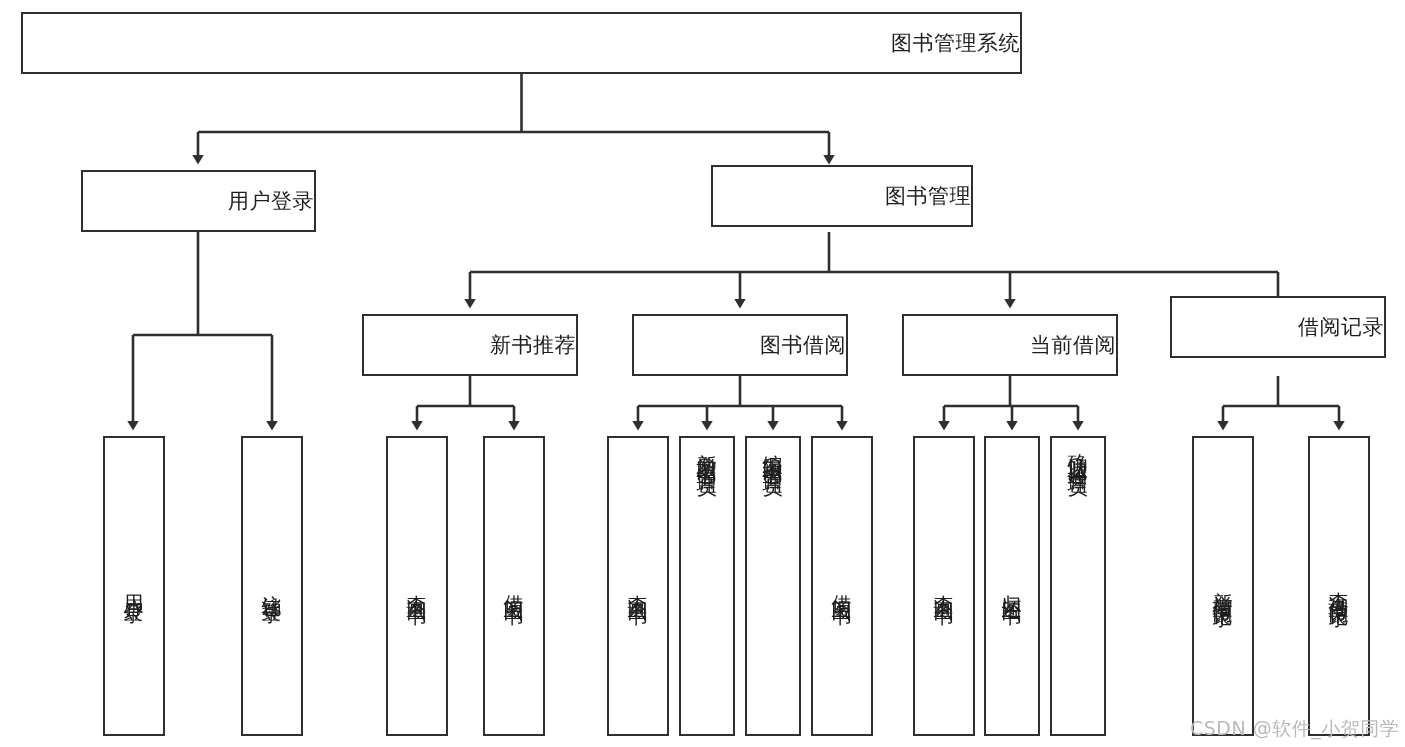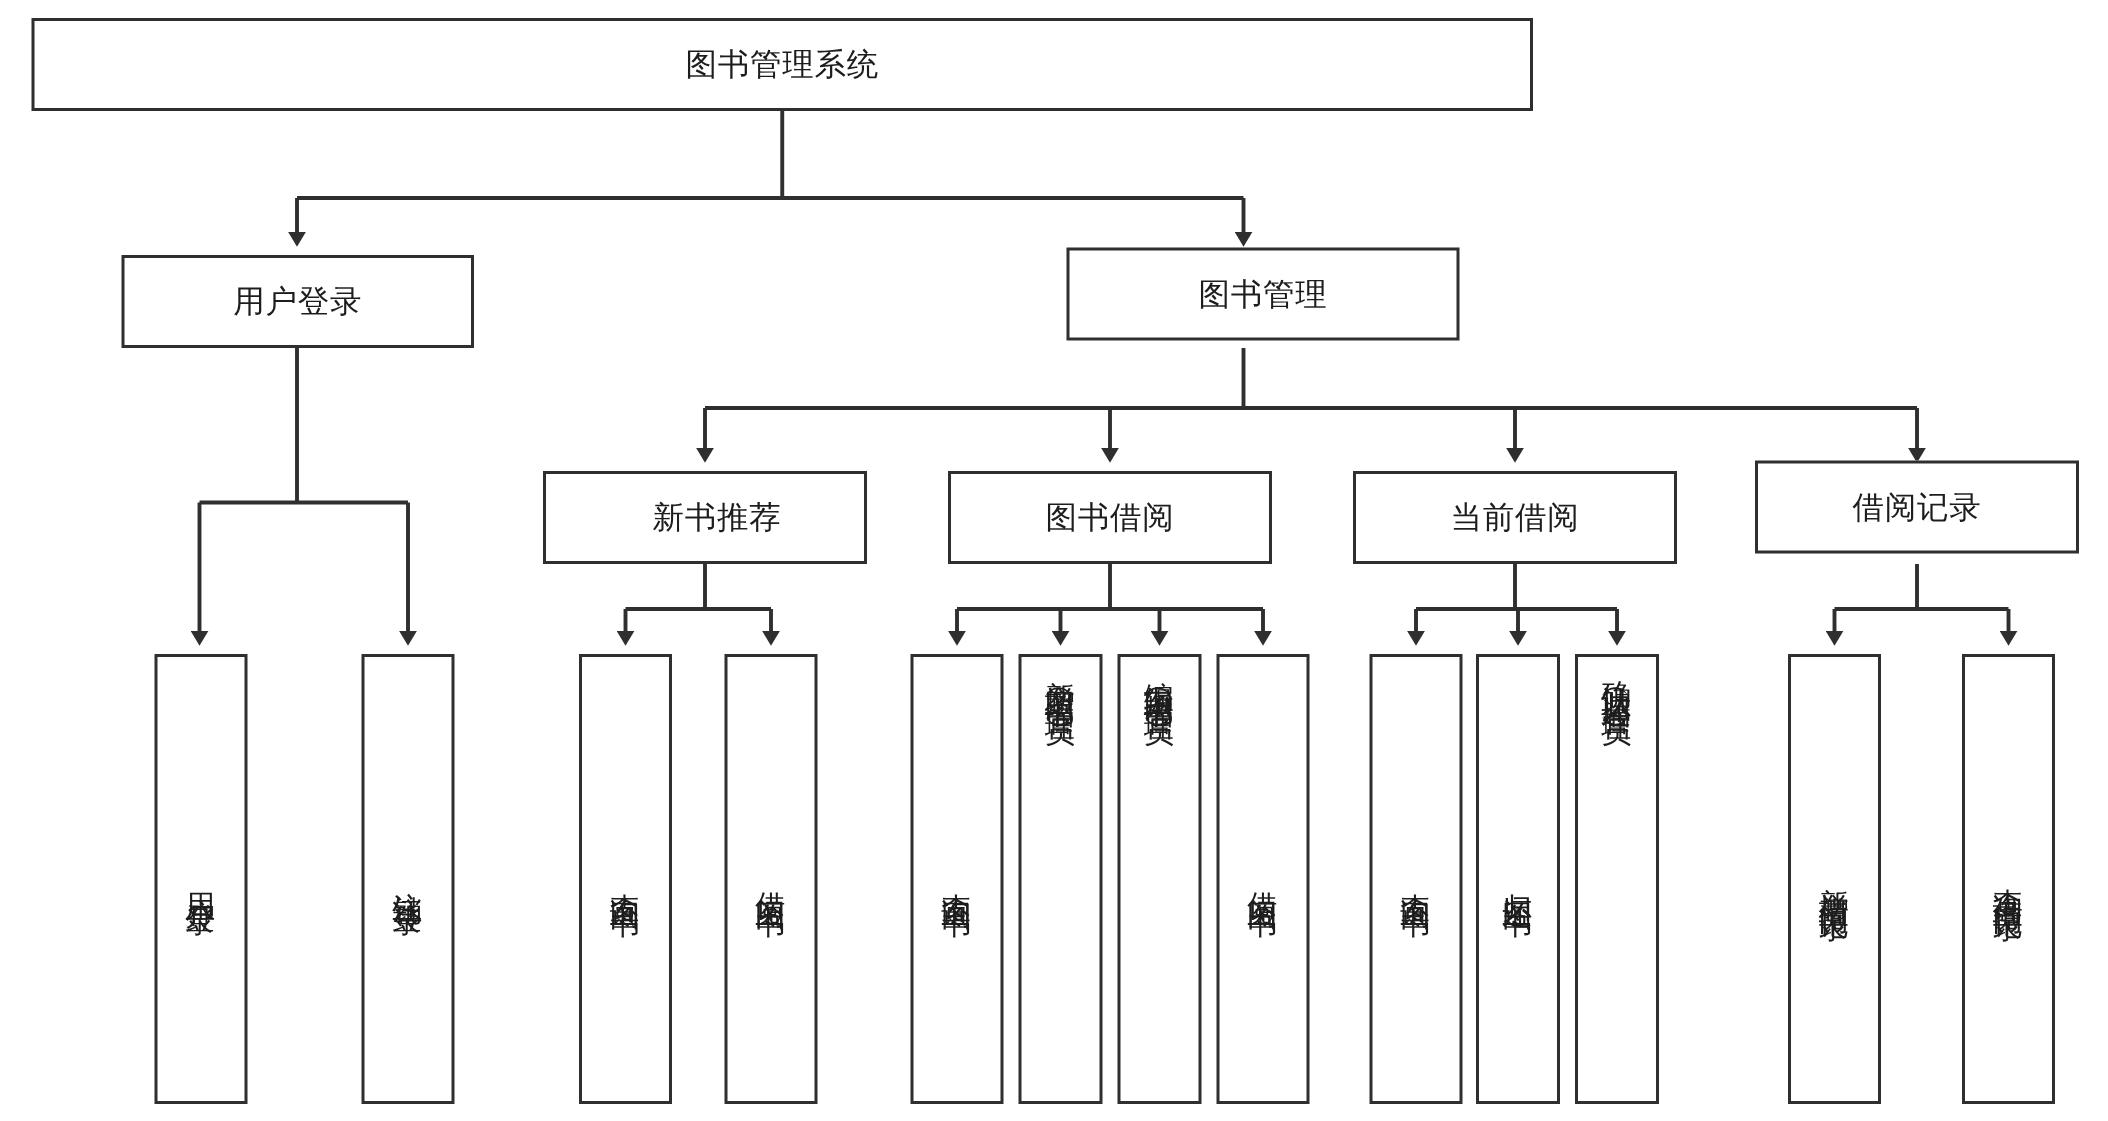--- a/index.html
+++ b/index.html
@@ -26,21 +26,21 @@
     height: 747px;
     pointer-events: none;
   }
   .node {
     position: absolute;
     box-sizing: border-box;
     border: 2.5px solid #2f2f2f;
     background: #ffffff;
     display: flex;
     align-items: center;
-    justify-content: center;
+    justify-content: flex-end;
     color: #1d1d1d;
     z-index: 2;
   }
   .node .label {
     font-size: 21px;
     line-height: 1.15;
     letter-spacing: 0.5px;
     white-space: nowrap;
   }
   .node.leaf {
@@ -137,21 +137,21 @@
 
   <div class="node" style="left:362px; top:314px; width:216px; height:62px;padding-left:16px;">
     <span class="label">新书推荐</span>
   </div>
   <div class="node" style="left:632px; top:314px; width:216px; height:62px;">
     <span class="label">图书借阅</span>
   </div>
   <div class="node" style="left:902px; top:314px; width:216px; height:62px;font-family:Liberation Serif, serif;">
     <span class="label">当前借阅</span>
   </div>
-  <div class="node" style="left:1170px; top:307px; width:216px; height:62px;">
+  <div class="node" style="left:1170px; top:296px; width:216px; height:62px;">
     <span class="label">借阅记录</span>
   </div>
 
   <div class="node leaf vcenter" style="left:103px; top:436px; width:62px; height:300px;">
     <span class="label">用户登录</span>
   </div>
   <div class="node leaf vcenter" style="left:241px; top:436px; width:62px; height:300px;">
     <span class="label">注销登录</span>
   </div>
 
@@ -185,14 +185,15 @@
     <span class="label">确认归还（管理员）</span>
   </div>
 
   <div class="node leaf vcenter" style="left:1192px; top:436px; width:62px; height:300px;">
     <span class="label">新增借阅记录</span>
   </div>
   <div class="node leaf vcenter" style="left:1308px; top:436px; width:62px; height:300px;">
     <span class="label">查询借阅记录</span>
   </div>
 
+  <div class="watermark" style="left:1190px; top:716px;">CSDN @软件_小贺同学</div>
 
 </div>
 
 </body></html>

